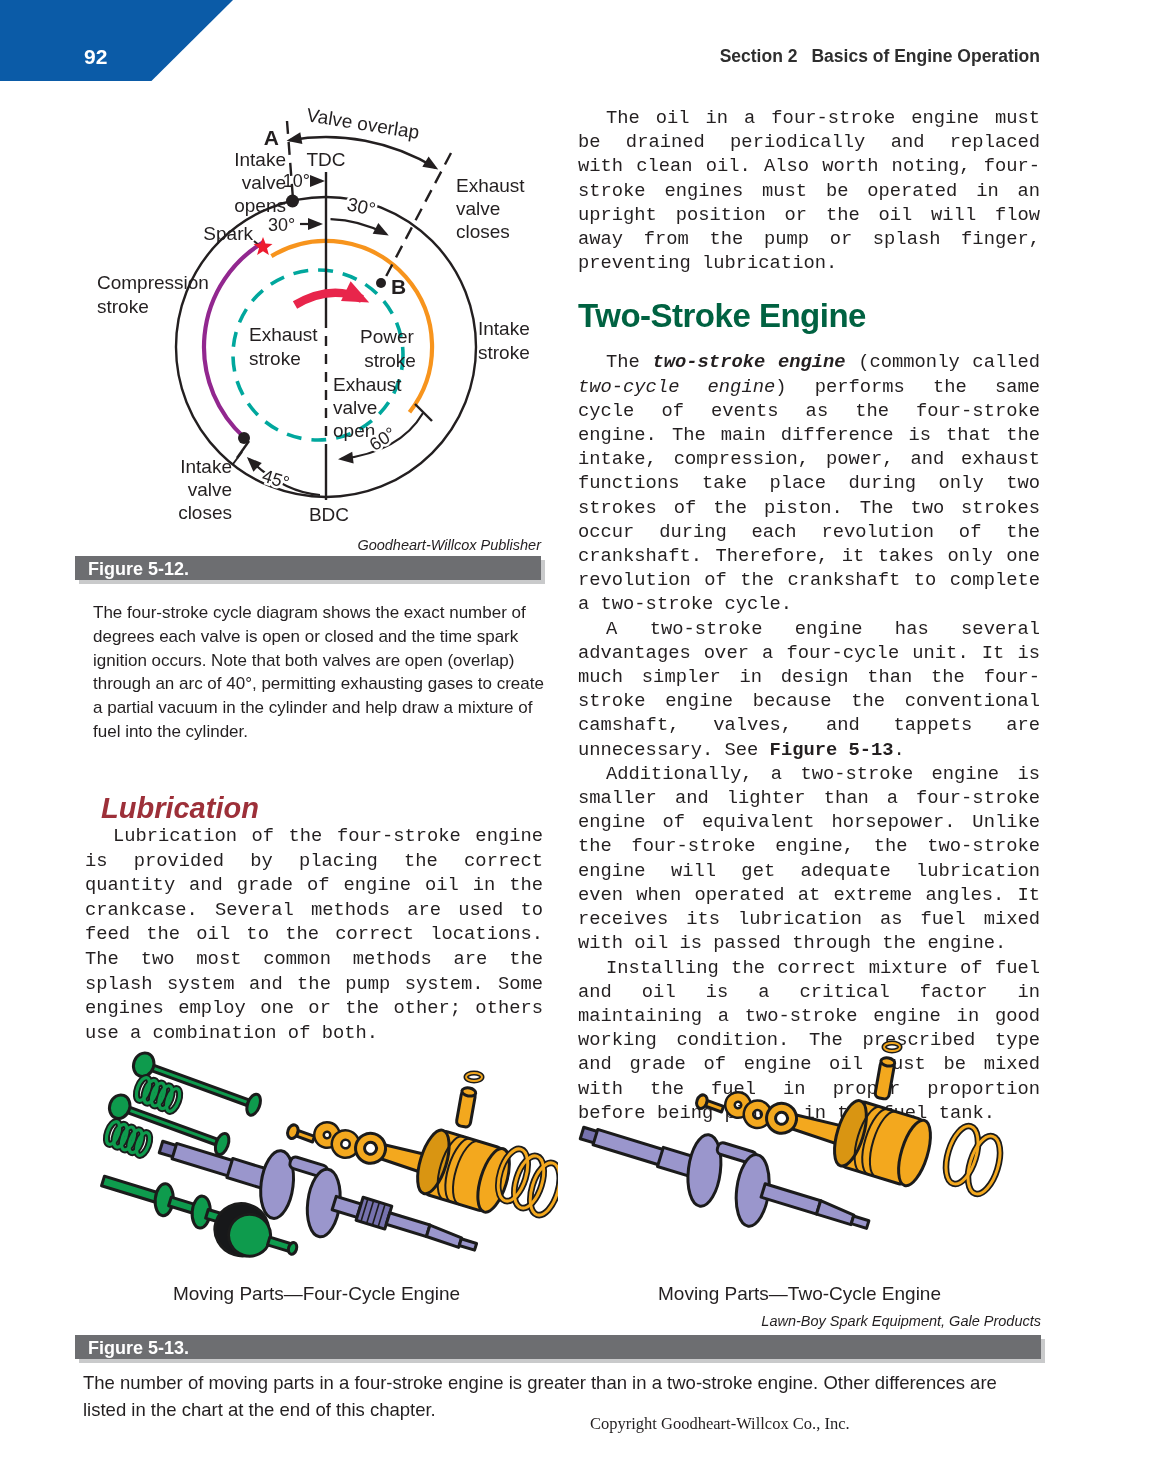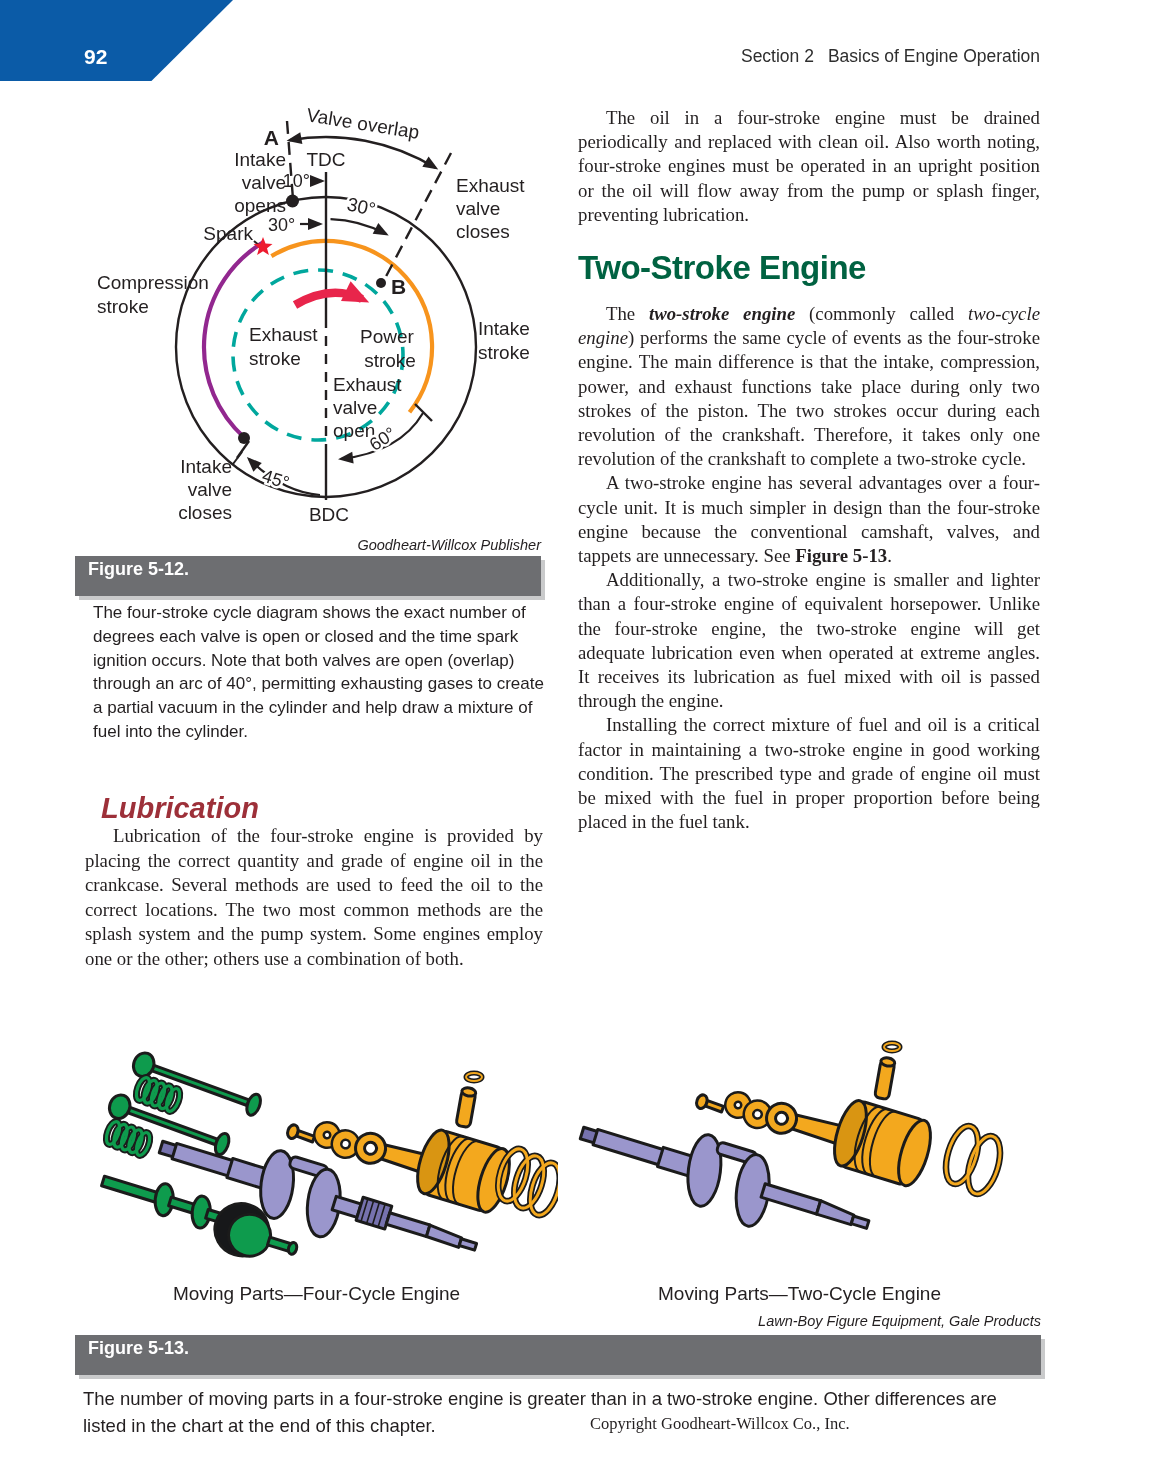--- a/index.html
+++ b/index.html
@@ -4,26 +4,26 @@
 <style>
   html,body{margin:0;padding:0;background:#e9e9e9;}
   .page{position:relative;width:1156px;height:1479px;background:#ffffff;overflow:hidden;
         font-family:"Liberation Serif",serif;color:#231f20;}
   
   .corner{position:absolute;left:0;top:0;width:233px;height:81px;background:#0b5ba7;
           clip-path:polygon(0 0,100% 0,65% 100%,0 100%);}
   .pagenum{position:absolute;left:84px;top:45px;color:#ffffff;
            font-family:"Liberation Sans",sans-serif;font-weight:bold;font-size:21px;}
   .section-header{position:absolute;left:578px;top:46px;width:462px;text-align:right;
-           font-family:"Liberation Sans",sans-serif;font-size:17.5px;color:#2e2e2e;}
+           font-family:"Liberation Sans",sans-serif;font-size:17.5px;color:#2e2e2e;font-weight:bold;}
   .section-header .gap{display:inline-block;width:14px;}
   
-  .serif-par{font-size:18.8px;line-height:24.2px;text-align:justify;text-indent:28px;margin:0;}
+  .serif-par{font-size:18.8px;line-height:24.2px;text-align:justify;text-indent:28px;margin:0;font-family:Liberation Mono, monospace;}
   .figure-bar{background:#6d6e71;color:#ffffff;font-family:"Liberation Sans",sans-serif;
-              font-weight:bold;font-size:18px;height:40px;line-height:27px;padding-left:13px;
+              font-weight:bold;font-size:18px;height:24px;line-height:27px;padding-left:13px;
               box-sizing:border-box;box-shadow:4px 4px 0 0 #c9cacb;}
   .credit{font-family:"Liberation Sans",sans-serif;font-style:italic;font-size:14.5px;
           text-align:right;color:#231f20;}
   .fig-caption{font-family:"Liberation Sans",sans-serif;font-size:17px;line-height:23.8px;
           color:#231f20;margin:8px;}
   
   .diagram-svg{position:absolute;left:75px;top:103px;}
   .credit-512{position:absolute;left:85px;top:537px;width:456px;}
   .bar-512{position:absolute;left:75px;top:556px;width:466px;}
   .caption-512{position:absolute;left:85px;top:593px;width:456px;}
@@ -352,20 +352,20 @@
               </g>
             </g>
           </g>
         </svg>
       </div>
     </div>
     <div class="art-captions">
       <div>Moving Parts—Four-Cycle Engine</div>
       <div>Moving Parts—Two-Cycle Engine</div>
     </div>
-    <div class="credit credit-513">Lawn-Boy Figure Equipment, Gale Products</div>
+    <div class="credit credit-513">Lawn-Boy Spark Equipment, Gale Products</div>
     <div class="figure-bar bar-513">Figure 5-13.</div>
     <p class="fig-caption caption-513">The number of moving parts in a four-stroke engine is greater than in a two-stroke engine. Other differences are listed in the chart at the end of this chapter.</p>
   </div>
 
   <div class="copyright">Copyright Goodheart-Willcox Co., Inc.</div>
 
 </div>
 
 </body></html>

